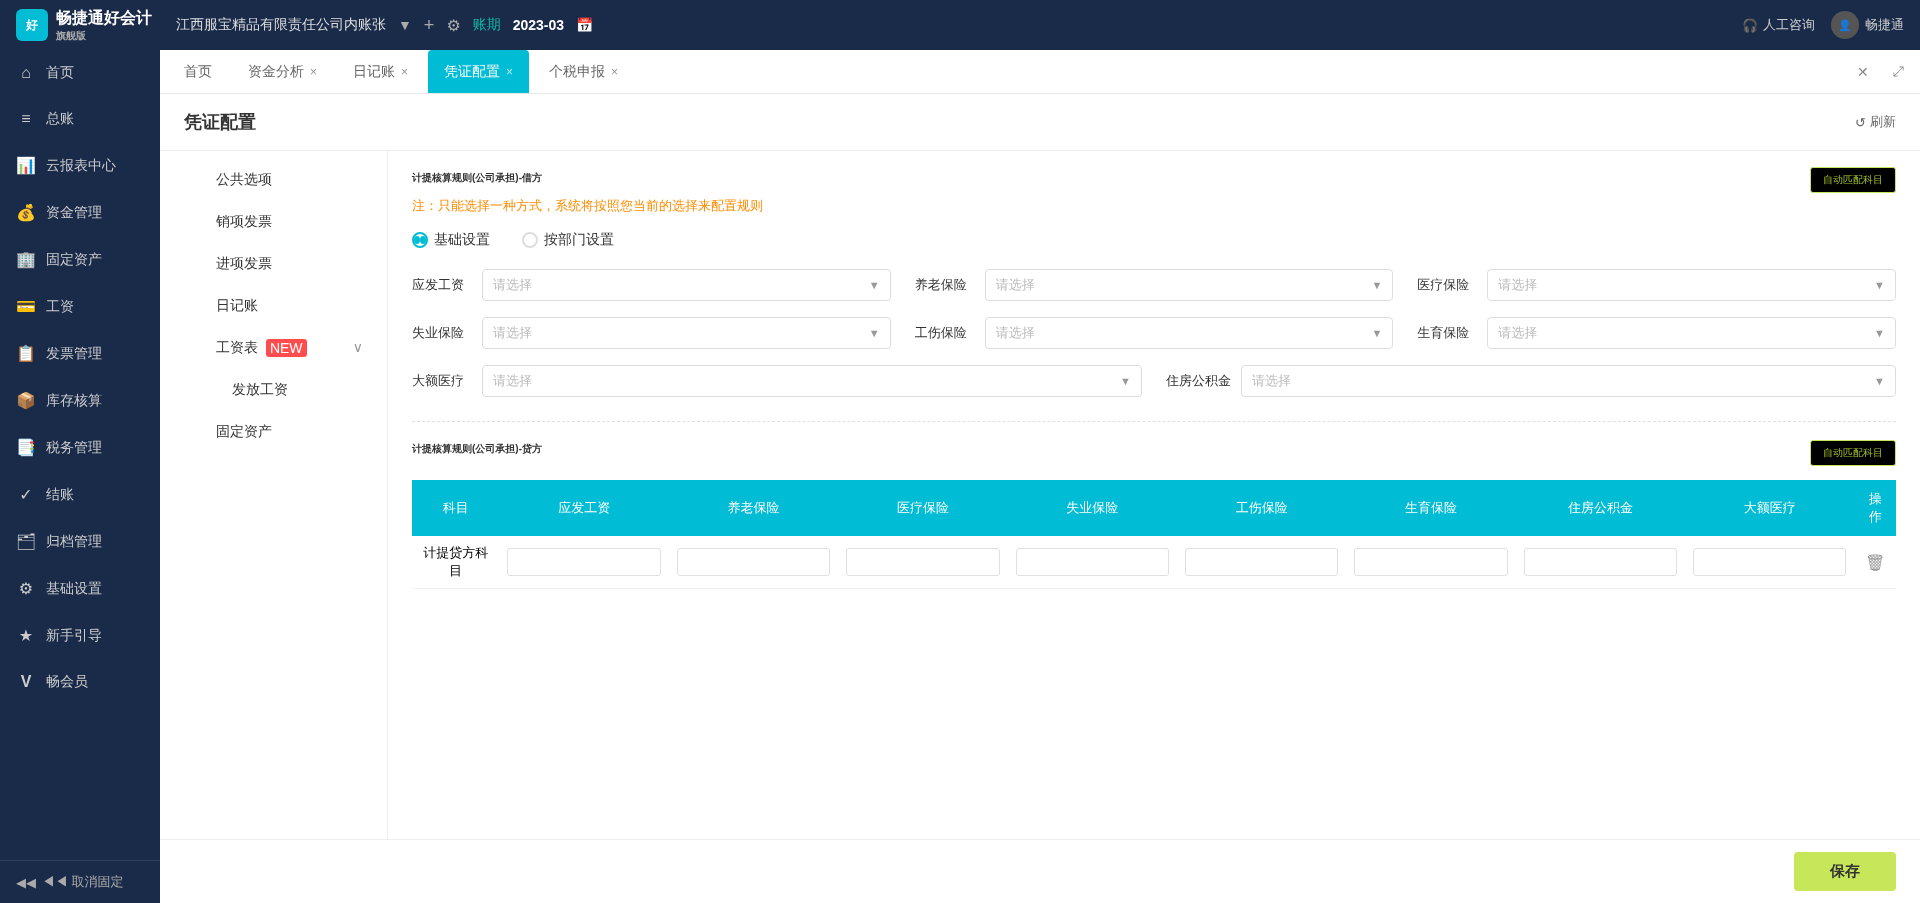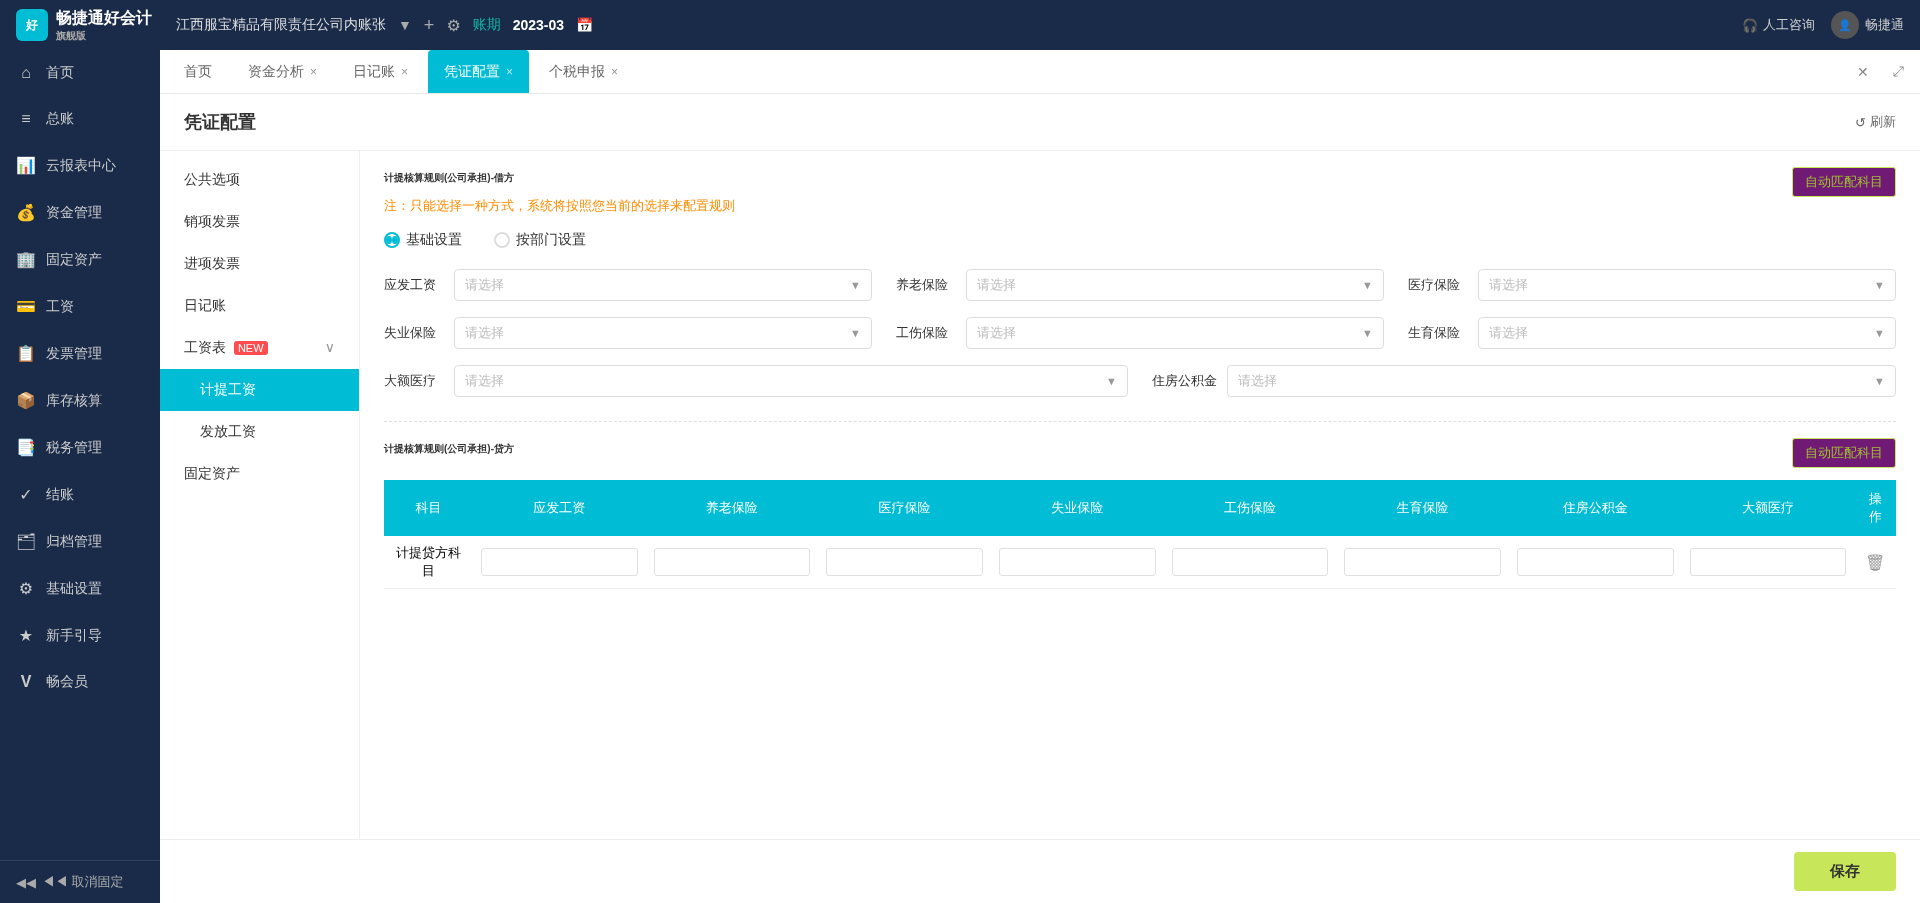--- a/index.html
+++ b/index.html
@@ -164,38 +164,39 @@
 
     
     .two-panel {
       display: flex;
       flex: 1;
       overflow: hidden;
     }
 
     
     .left-nav {
-      width: 200px;
+      width: 228px;
       background: white;
       border-right: 1px solid #eee;
       flex-shrink: 0;
       padding-top: 8px;
+      padding-left: 32px;
     }
     .left-nav-item {
       padding: 12px 24px;
       cursor: pointer;
       color: #333;
       font-size: 14px;
       position: relative;
     }
     .left-nav-item .new-badge {
       display: inline-block;
       background: #ff4d4f;
       color: white;
-      font-size: 11px;
+      font-size: 14px;
       padding: 1px 4px;
       border-radius: 3px;
       margin-left: 4px;
       vertical-align: middle;
     }
     .left-nav-sub-item {
       padding: 12px 24px 12px 40px;
       cursor: pointer;
       color: #333;
       font-size: 14px;
@@ -221,24 +222,24 @@
     }
     .section-note {
       font-size: 13px;
       color: #ff8c00;
       margin-bottom: 16px;
     }
     .auto-match-btn {
       float: right;
       margin-top: -4px;
       border: 1px solid #c8e65a;
-      background: #701a75;
+      background: #000000;
       color: #a0c030;
       padding: 5px 12px;
-      font-size: 13px;
+      font-size: 10px;
       cursor: pointer;
       border-radius: 3px;
     }
 
     
     .radio-group {
       display: flex;
       align-items: center;
       gap: 32px;
       margin-bottom: 20px;
@@ -510,21 +511,20 @@
         <div class="left-nav">
           <div class="left-nav-item">公共选项</div>
           <div class="left-nav-item">销项发票</div>
           <div class="left-nav-item">进项发票</div>
           <div class="left-nav-item">日记账</div>
           <div class="left-nav-item">
             工资表
             <span class="new-badge">NEW</span>
             <span class="nav-expand-icon">∨</span>
           </div>
-          <div class="left-nav-sub-item active">计提工资</div>
           <div class="left-nav-sub-item">发放工资</div>
           <div class="left-nav-item">固定资产</div>
         </div>
 
         <div class="right-content">
 
           <div class="section">
             <div style="display:flex; align-items:flex-start; justify-content:space-between;">
               <div>
                 <div class="section-title">计提核算规则(公司承担)-借方</div>

